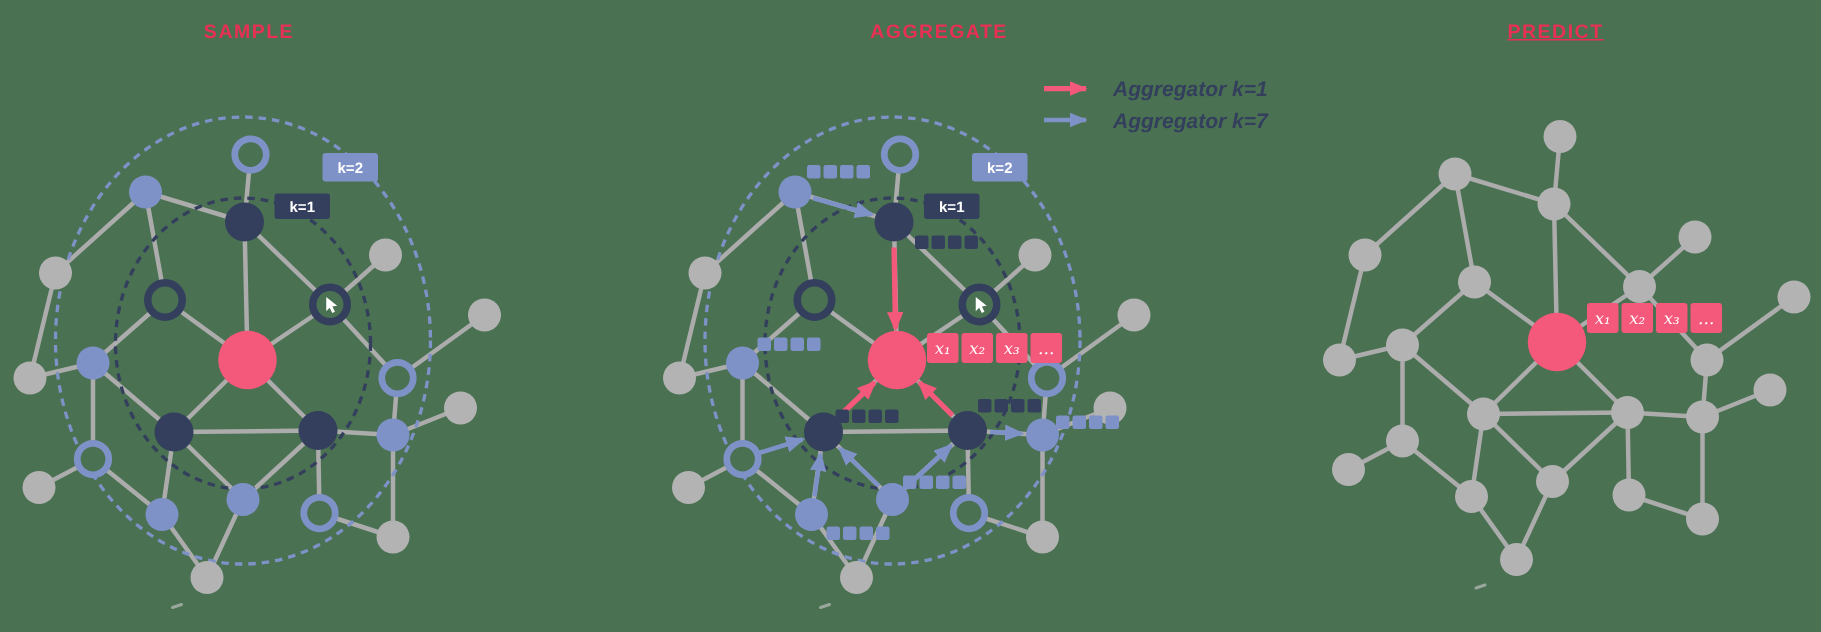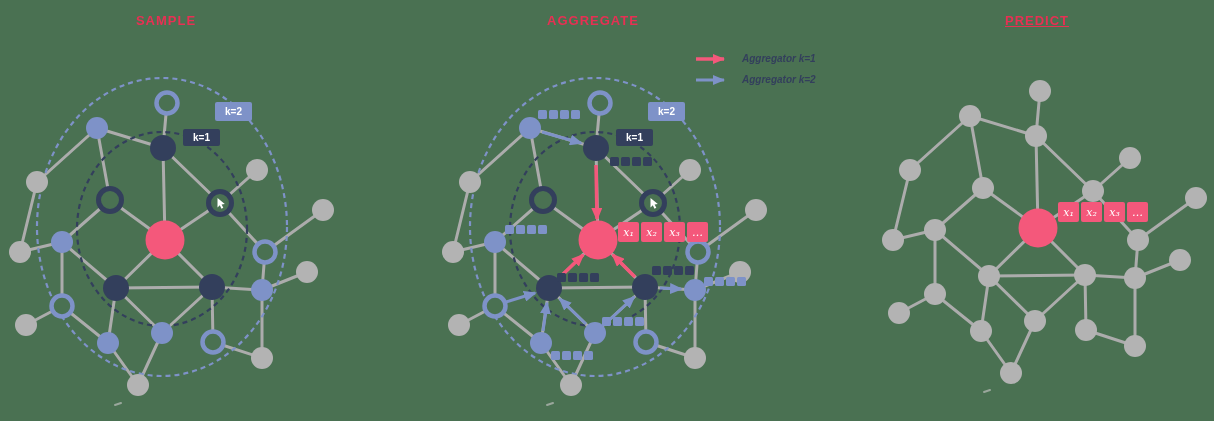--- a/index.html
+++ b/index.html
@@ -9,26 +9,26 @@
     font-family:"Liberation Sans", sans-serif;
     position:relative;overflow:hidden;
   }
   .stage{position:absolute;left:0;top:0;width:1214px;height:421px;}
   .panel-title{
     position:absolute;top:13px;transform:translateX(-50%);
     color:#e73053;font-size:13px;font-weight:bold;letter-spacing:1px;
     white-space:nowrap;
   }
   .title-sample{left:166px;}
-  .title-aggregate{left:593px;}
+  .title-aggregate{left:626px;}
   .title-predict{left:1037px;text-decoration:underline;}
   .legend{position:absolute;left:694px;top:48px;}
   .legend-row{display:flex;align-items:center;height:21px;}
   .legend-label{
-    color:#333f5c;font-size:10px;font-weight:600;font-style:italic;
+    color:#333f5c;font-size:14px;font-weight:600;font-style:italic;
     margin-left:6px;white-space:nowrap;
   }
   svg text{user-select:none;}
 </style>
 </head>
 <body>
 
 <div class="stage">
 
   <div class="panel-title title-sample">SAMPLE</div>
@@ -305,17 +305,17 @@
     </div>
     <div class="legend-row">
       <svg width="42" height="12">
         <defs>
           <marker id="lab" markerUnits="userSpaceOnUse" markerWidth="12" markerHeight="10" refX="11" refY="5" orient="auto">
               <path d="M0,0 L12,5 L0,10 Z" fill="#7e92c8"></path>
             </marker>
         </defs>
         <line x1="2" y1="6" x2="30" y2="6" stroke="#7e92c8" stroke-width="3" marker-end="url(#lab)"></line>
       </svg>
-      <span class="legend-label">Aggregator k=2</span>
+      <span class="legend-label">Aggregator k=7</span>
     </div>
   </div>
 
 </div>
 
 </body></html>

